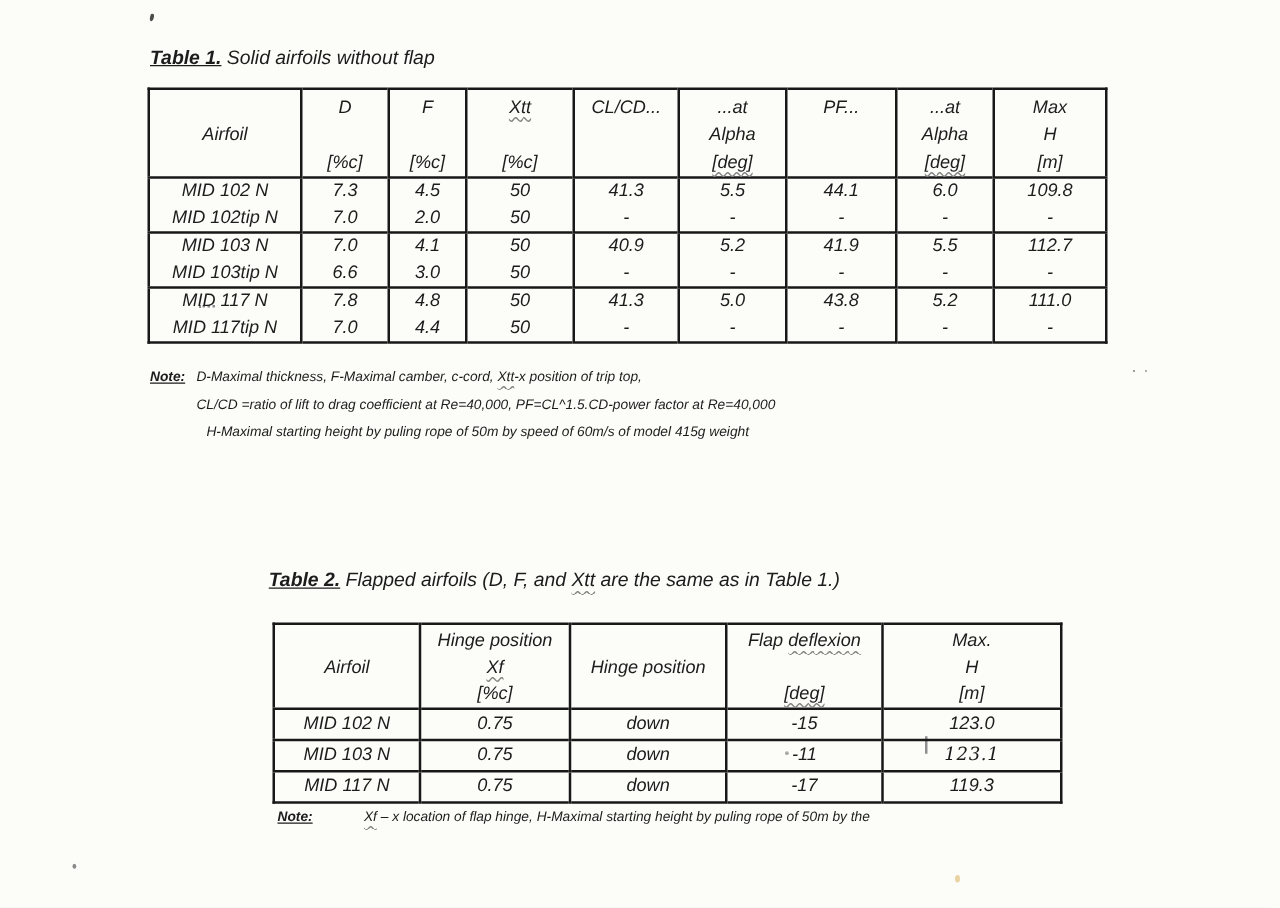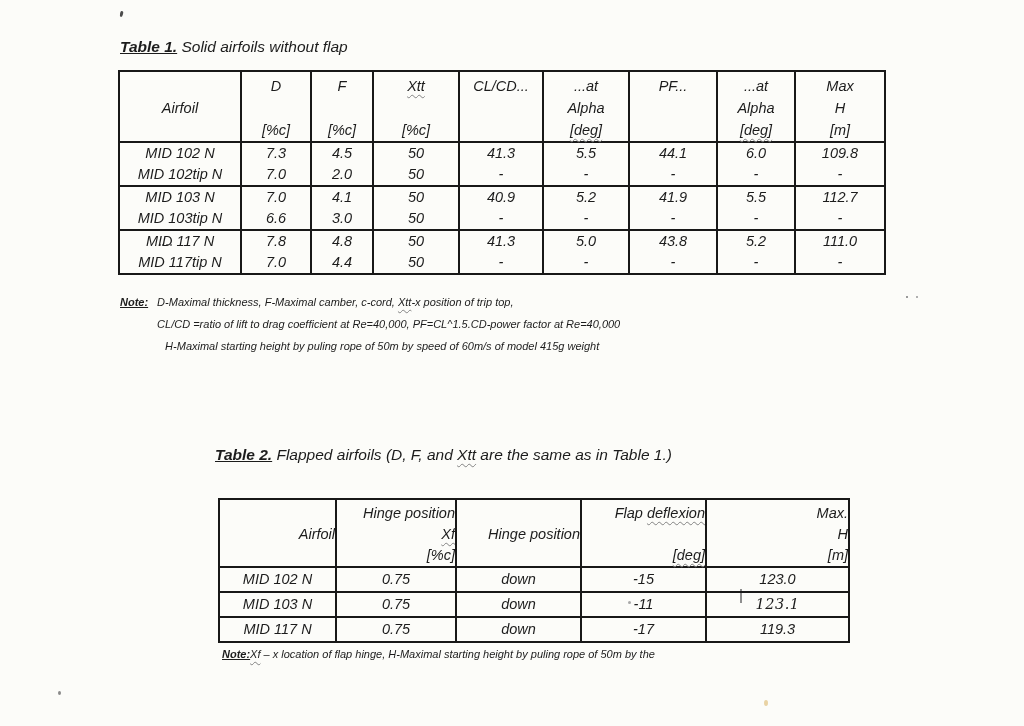--- a/index.html
+++ b/index.html
@@ -20,31 +20,31 @@
   table { position: absolute; border-collapse: collapse; table-layout: fixed; }
   .t1 { left: 118px; top: 70px; width: 766px; border: 2px solid #181818; }
   .t2 { left: 218px; top: 498px; width: 630px; border: 2px solid #181818; }
   th, td { padding: 0; text-align: center; font-weight: normal; border-left: 2px solid #181818; }
   th:first-child, td:first-child { border-left: none; }
   thead { border-bottom: 2px solid #181818; }
   .t1 tbody.pair { border-top: 2px solid #181818; }
   .t2 tr.body-row { border-top: 2px solid #181818; }
   th { vertical-align: top; padding-top: 3px; }
   .hl { display: block; height: 22px; line-height: 22px; font-size: 14.5px; white-space: nowrap; }
-  .t2 .hl { height: 21px; line-height: 21px; text-align: right; }
+  .t2 .hl { height: 21px; line-height: 21px; }
   .t1 td { height: 21px; line-height: 21px; font-size: 14.5px; }
   .t2 td { height: 23px; line-height: 23px; font-size: 14.5px; }
   .hand { font-family: "DejaVu Serif", serif; font-size: 15px; letter-spacing: 0.5px; }
   .note { position: absolute; display: flex; font-size: 11px; line-height: 22px; }
   .note .nlabel { font-weight: bold; text-decoration: underline; flex: 0 0 auto; }
   .note1 { left: 120px; top: 291px; }
   .note1 .ntext { margin-left: 9px; }
   .note1 .nline3 { padding-left: 8px; }
   .note2 { left: 222px; top: 643px; }
-  .note2 .ntext { }
+  .note2 .ntext { margin-left: 41px; }
   .artifact { position: absolute; }
   .a-apostrophe { left: 120px; top: 11px; width: 3px; height: 6px; background: #4c4c4c; border-radius: 40% 40% 60% 60%; transform: rotate(12deg); }
   .a-squiggle117 { left: 159px; top: 243px; width: 13px; height: 3px; border-bottom: 2px dotted #8b8b8b; }
   .a-vline { left: 740px; top: 589px; width: 2px; height: 14px; background: #8f8f8f; }
   .a-dots { left: 905px; top: 295px; width: 16px; height: 4px;
             background: radial-gradient(circle 1.5px at 2px 2px, #9a9a9a 60%, transparent 62%),
                         radial-gradient(circle 1.5px at 12px 2px, #b0b0b0 60%, transparent 62%); }
   .a-dot1 { left: 628px; top: 601px; width: 3px; height: 3px; background: #a8a8a8; border-radius: 50%; }
   .a-speck1 { left: 58px; top: 691px; width: 3px; height: 4px; background: #8a8a8a; border-radius: 50%; }
   .a-speck2 { left: 764px; top: 700px; width: 4px; height: 6px; background: #d8b05f; opacity: .55; border-radius: 50%; }
@@ -199,21 +199,21 @@
 
   <div class="note note1">
     <span class="nlabel">Note:</span>
     <div class="ntext">
       <div><span>D-Maximal thickness, F-Maximal camber, c-cord, </span><span class="wavy">Xtt</span><span>-x position of trip top,</span></div>
       <div>CL/CD =ratio of lift to drag coefficient at Re=40,000, PF=CL^1.5.CD-power factor at Re=40,000</div>
       <div class="nline3">H-Maximal starting height by puling rope of 50m by speed of 60m/s of model 415g weight</div>
     </div>
   </div>
 
-  <div class="title" style="left:215px; top:446px;text-align:right;">
+  <div class="title" style="left:215px; top:456px;text-align:right;">
     <span class="lbl">Table 2.</span><span> Flapped airfoils (D, F, and </span><span class="wavy">Xtt</span><span> are the same as in Table 1.)</span>
   </div>
 
   <table class="t2">
     <colgroup>
       <col style="width:117px">
         <col style="width:120px">
         <col style="width:125px">
         <col style="width:125px">
         <col style="width:143px">

